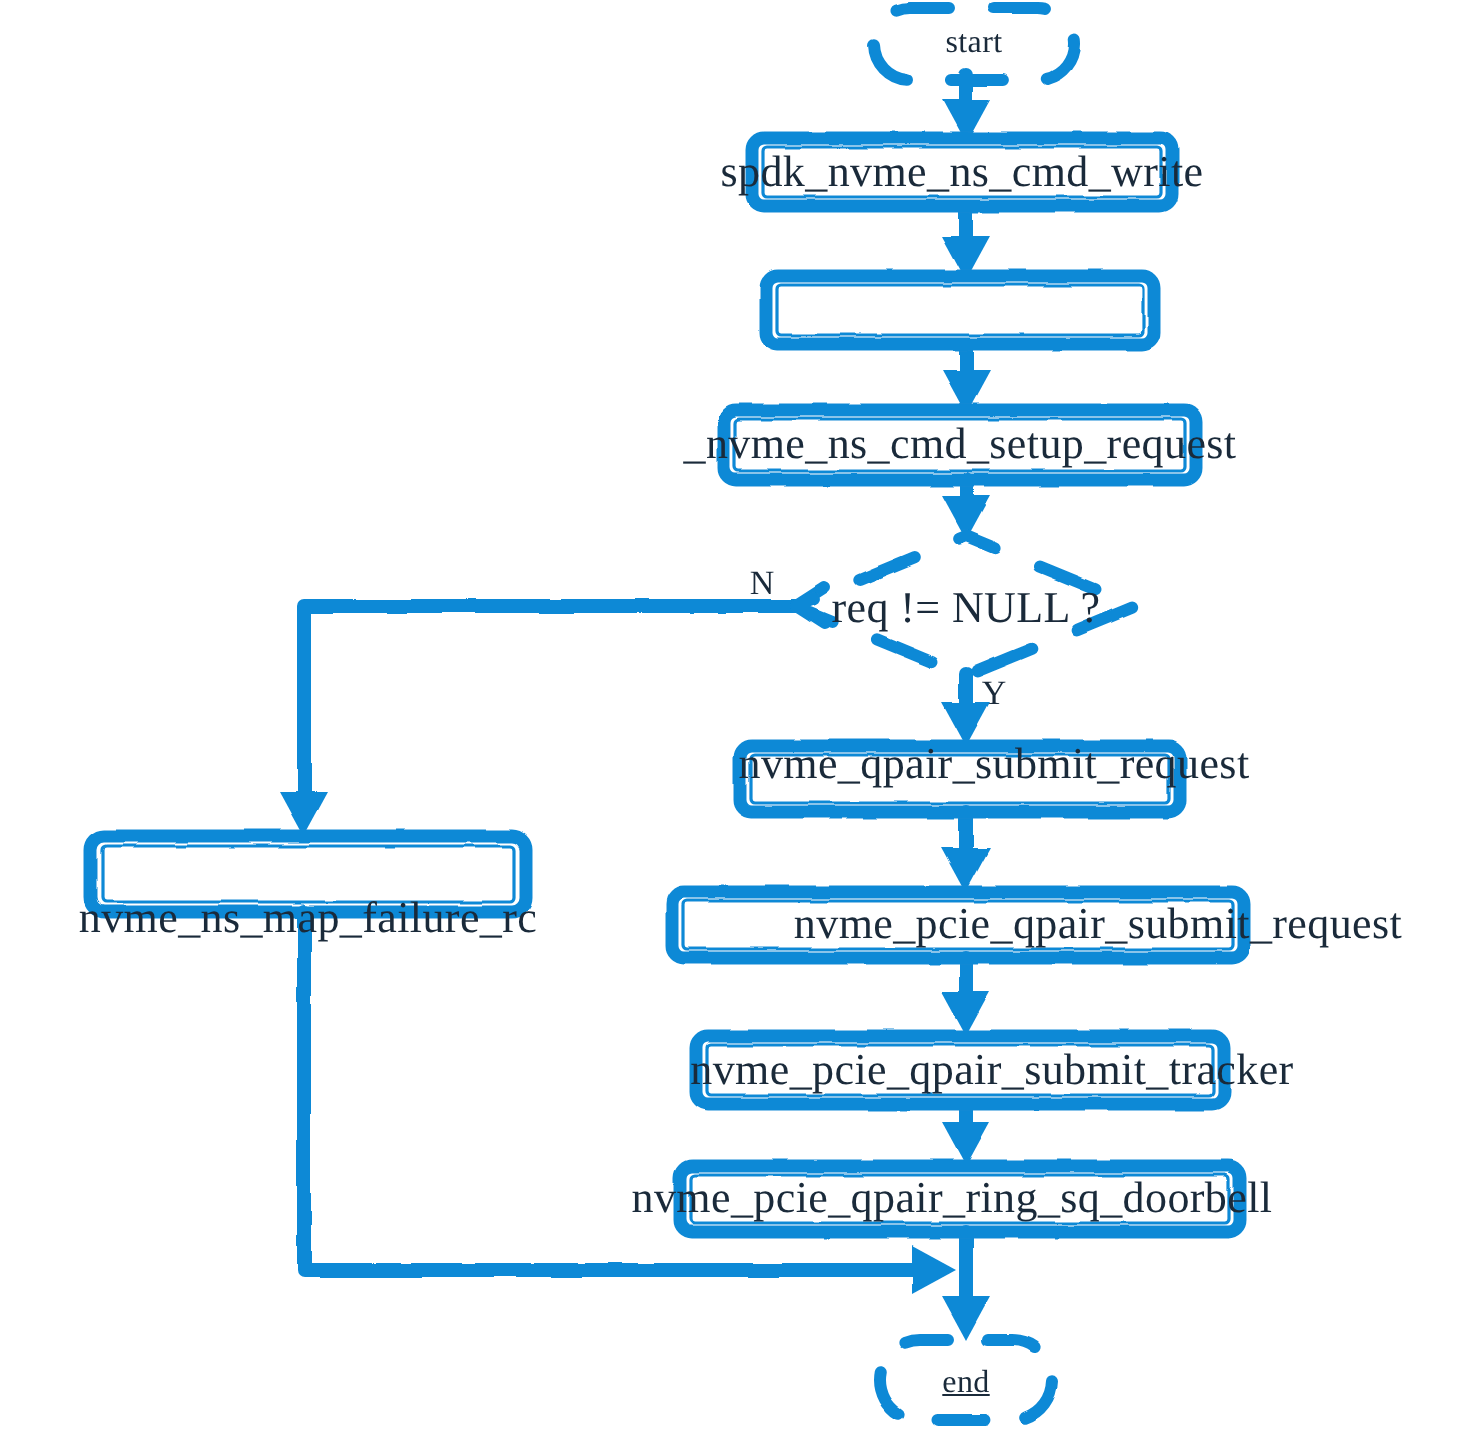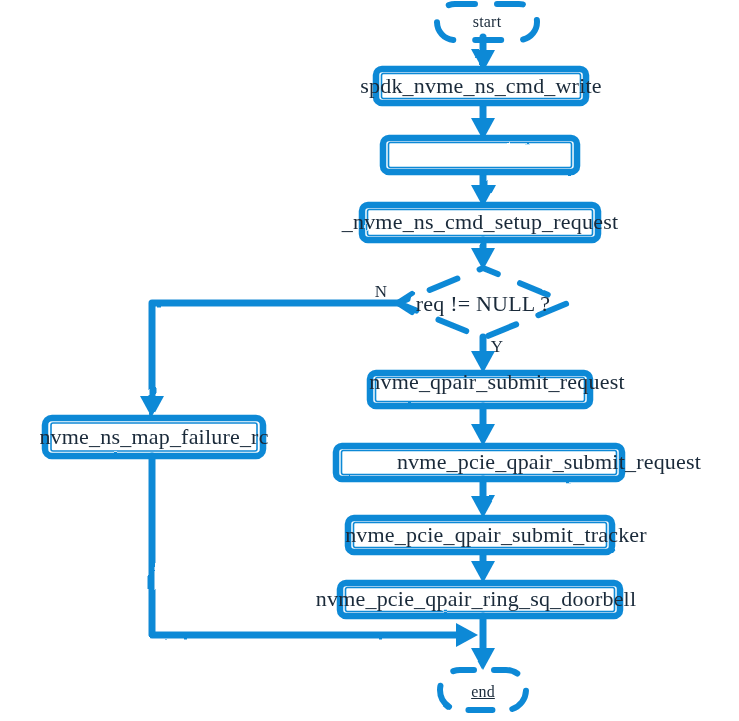--- a/index.html
+++ b/index.html
@@ -192,21 +192,21 @@
   <div class="node-label" style="left:483px; top:304px;">req != NULL ?</div>
 
   <div class="node-label" style="left:480px; top:382px;margin-left:17px;">nvme_qpair_submit_request</div>
 
   <div class="node-label" style="left:505px; top:462px;margin-left:44px;">nvme_pcie_qpair_submit_request</div>
 
   <div class="node-label" style="left:496px; top:535px;">nvme_pcie_qpair_submit_tracker</div>
 
   <div class="node-label" style="left:476px; top:599px;">nvme_pcie_qpair_ring_sq_doorbell</div>
 
-  <div class="node-label" style="left:154px; top:437px;">nvme_ns_map_failure_rc</div>
+  <div class="node-label" style="left:154px; top:459px;">nvme_ns_map_failure_rc</div>
 
   <div class="node-label term-label" style="left:483px; top:692px;text-decoration:underline;">end</div>
 
   <div class="edge-label" style="left:381px; top:292px;">N</div>
 
   <div class="edge-label" style="left:497px; top:347px;">Y</div>
 
 </div>
 
 </body></html>

